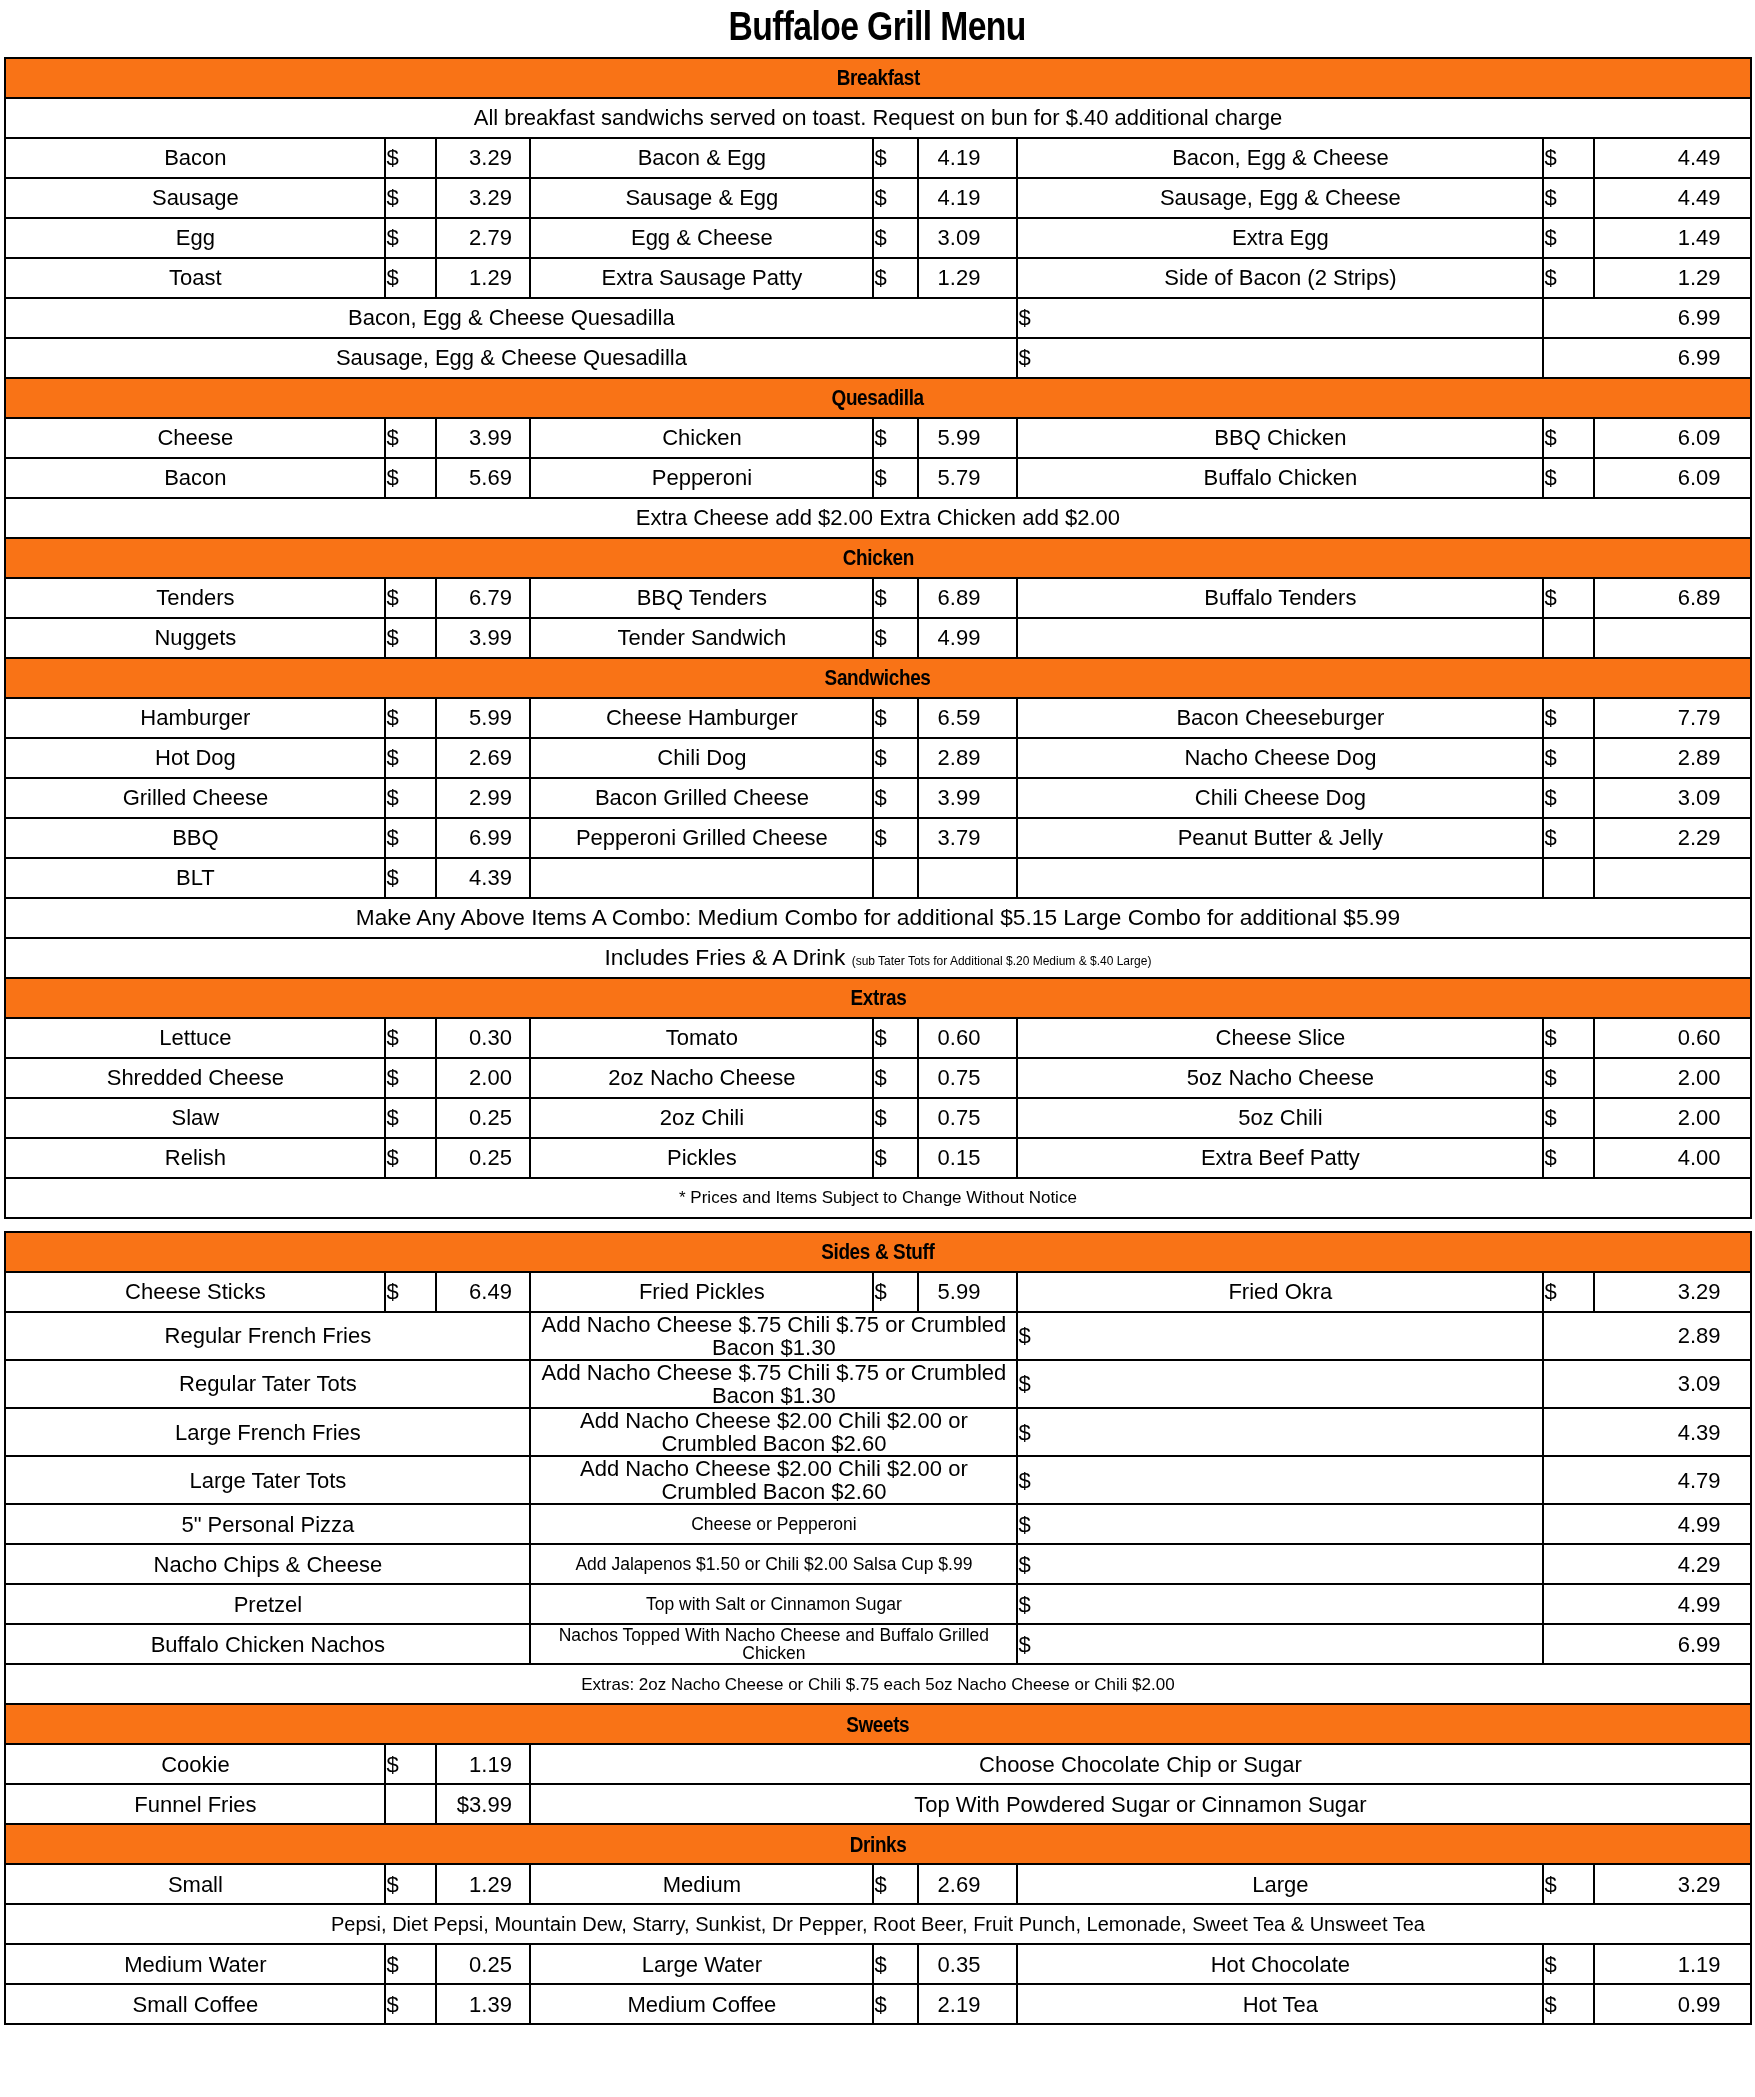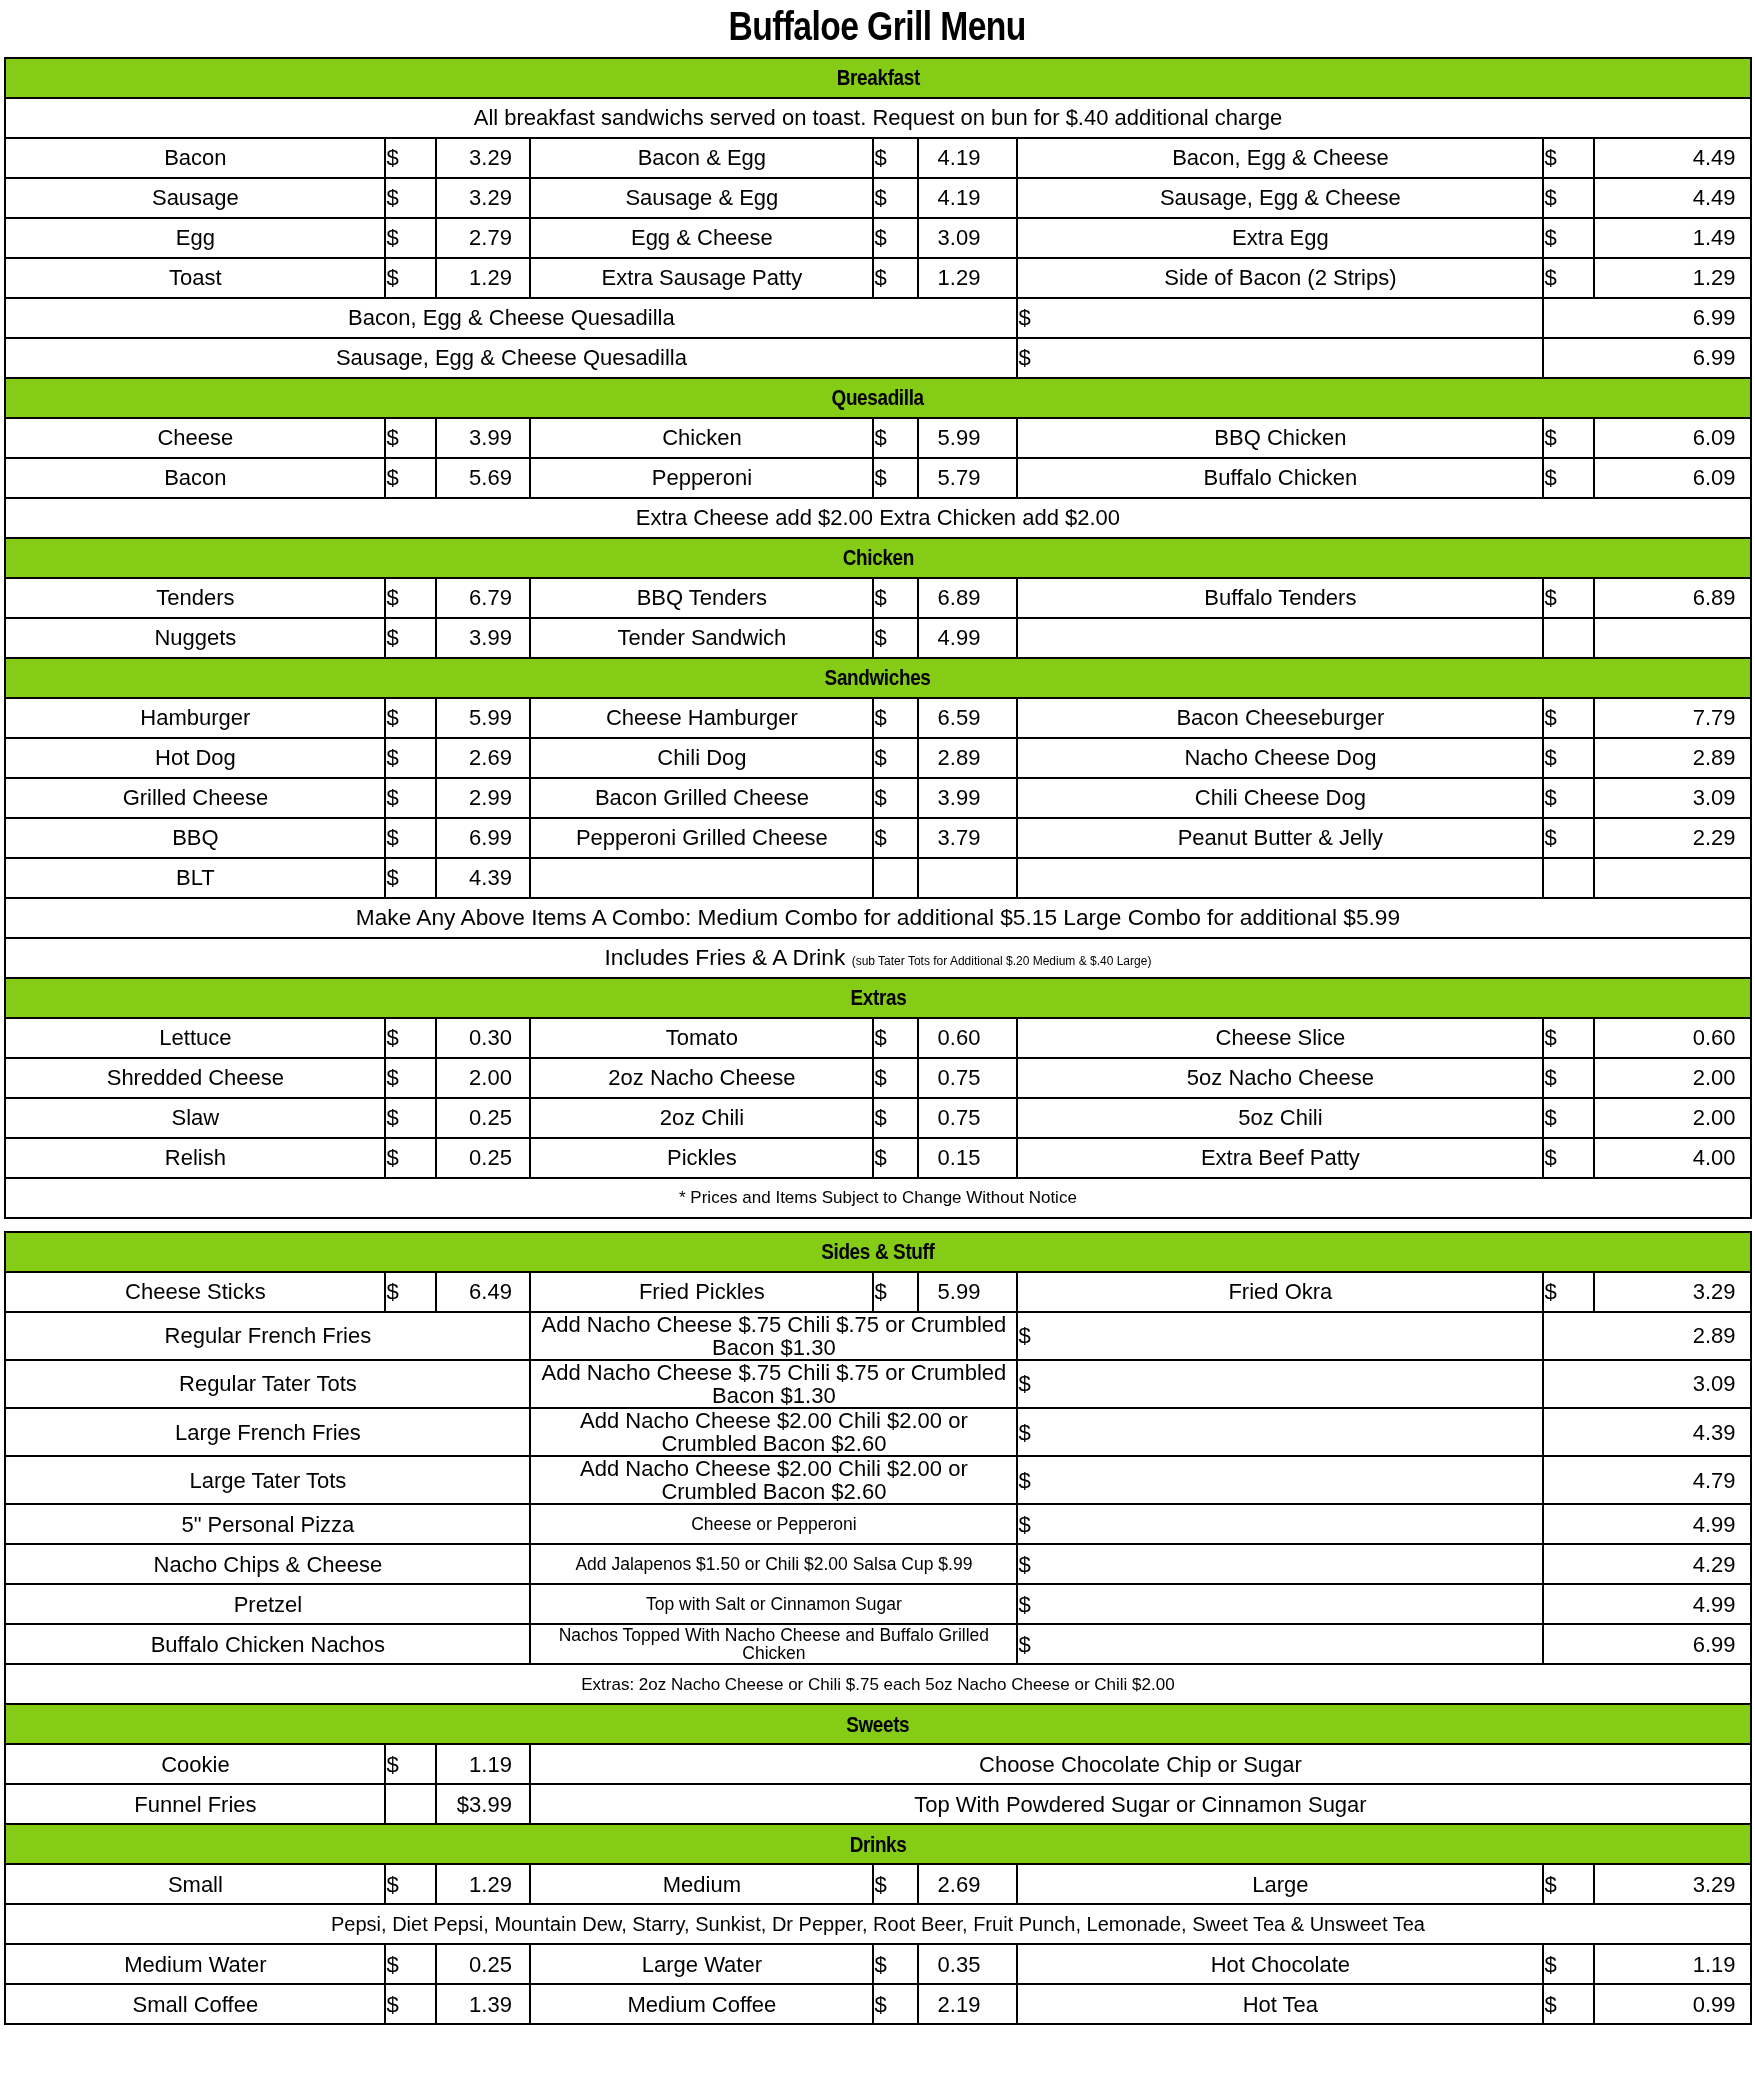--- a/index.html
+++ b/index.html
@@ -46,21 +46,21 @@
   col.c-pr1    { width: 94px; }
   col.c-name2  { width: 343px; }
   col.c-dol2   { width: 45px;  }
   col.c-pr2    { width: 99px; }
   col.c-name3  { width: 526px; }
   col.c-dol3   { width: 51px;  }
   col.c-pr3    { width: 156px; }
 
   
   td.section {
-    background: #84cc16;
+    background: #f97316;
     text-align: center;
     font-weight: bold;
     font-size: 31px;
     height: 53px;
     transform: none;
   }
   td.section span {
     display: inline-block;
     transform: scaleX(0.86);
     letter-spacing: -0.4px;
@@ -77,21 +77,21 @@
   td.note.xsmall { font-size: 20px; }
   td.note.big    { font-size: 22.7px; }
   td.note .sub   { font-size: 12px; }
 
   
   td.name   { text-align: center; }
   td.dollar { text-align: left;  padding-left: 4.4px; }
   td.price  { text-align: right; padding-right: 16px; }
   td.price.p1 { padding-right: 17.5px; }
   td.price.p2 { padding-right: 36px; }
-  td.price.p3 { padding-right: 14px; }
+  td.price.p3 { padding-right: 29px; }
 
   
   td.desc {
     text-align: center;
     font-size: 16px;
     margin-top: 31px;
   }
   td.desc.med { font-size: 17.5px; }
 </style>
 </head>

